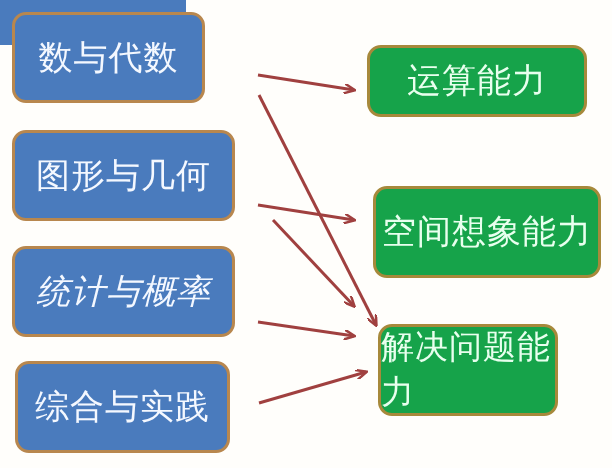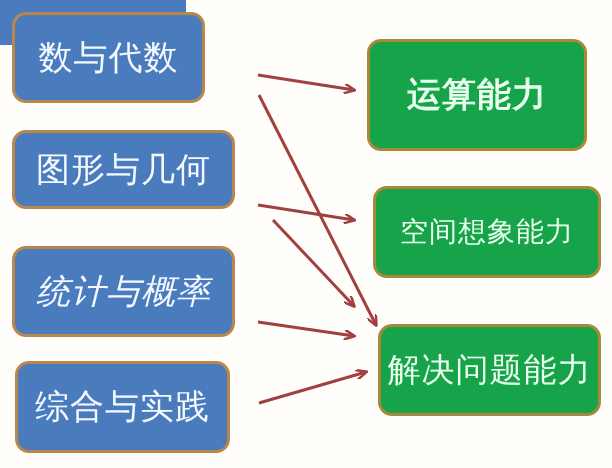--- a/index.html
+++ b/index.html
@@ -11,27 +11,27 @@
   .blue { background:#4a7bbd; border:3px solid #b8874e; }
   .green { background:#16a34a; border:3px solid #a7893b; color:#e8ffee; }
   svg.arrows { position:absolute; left:0; top:0; }
 </style>
 </head>
 <body>
 
 <div class="corner"></div>
 
 <div class="box blue" style="left:12px;top:12px;width:193px;height:91px;">数与代数</div>
-<div class="box blue" style="left:12px;top:130px;width:223px;height:79px;">图形与几何</div>
+<div class="box blue" style="left:12px;top:130px;width:223px;height:91px;">图形与几何</div>
 <div class="box blue" style="left:12px;top:246px;width:223px;height:91px;font-style:italic;">统计与概率</div>
 <div class="box blue" style="left:15px;top:361px;width:215px;height:92px;font-family:Liberation Serif, serif;">综合与实践</div>
 
-<div class="box green" style="left:367px;top:39px;width:220px;height:112px;font-weight:bold;">运算能力</div>
-<div class="box green" style="left:373px;top:186px;width:228px;height:92px;font-size:28px;">空间想象能力</div>
-<div class="box green" style="left:378px;top:324px;width:223px;height:92px;font-size:33px;">解决问题能力</div>
+<div class="box green" style="left:367px;top:45px;width:220px;height:72px;">运算能力</div>
+<div class="box green" style="left:373px;top:186px;width:228px;height:92px;font-size:34px;">空间想象能力</div>
+<div class="box green" style="left:378px;top:324px;width:180px;height:92px;font-size:33px;">解决问题能力</div>
 
 <svg class="arrows" width="612" height="468">
   <defs>
     <marker id="ah" markerWidth="12" markerHeight="10" refX="10" refY="5" orient="auto" markerUnits="userSpaceOnUse">
       <path d="M0,0 L11,5 L0,10" fill="none" stroke="#a0403f" stroke-width="2.5"></path>
     </marker>
   </defs>
   <g stroke="#a0403f" stroke-width="3" fill="none" marker-end="url(#ah)">
     <line x1="258" y1="75" x2="354" y2="90"></line>
     <line x1="259" y1="95" x2="376" y2="325"></line>

